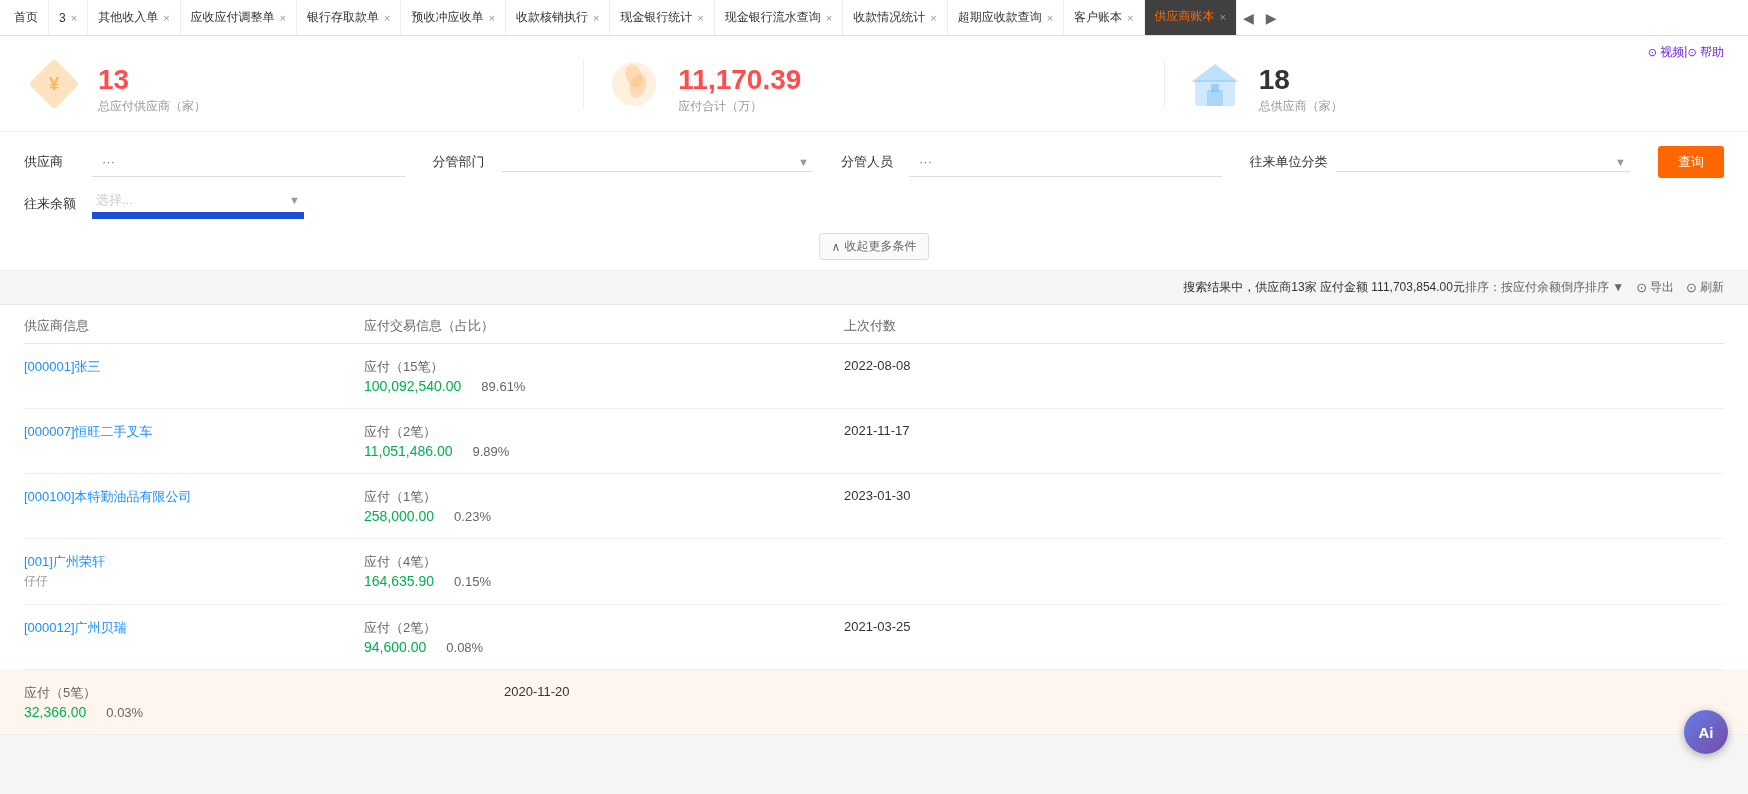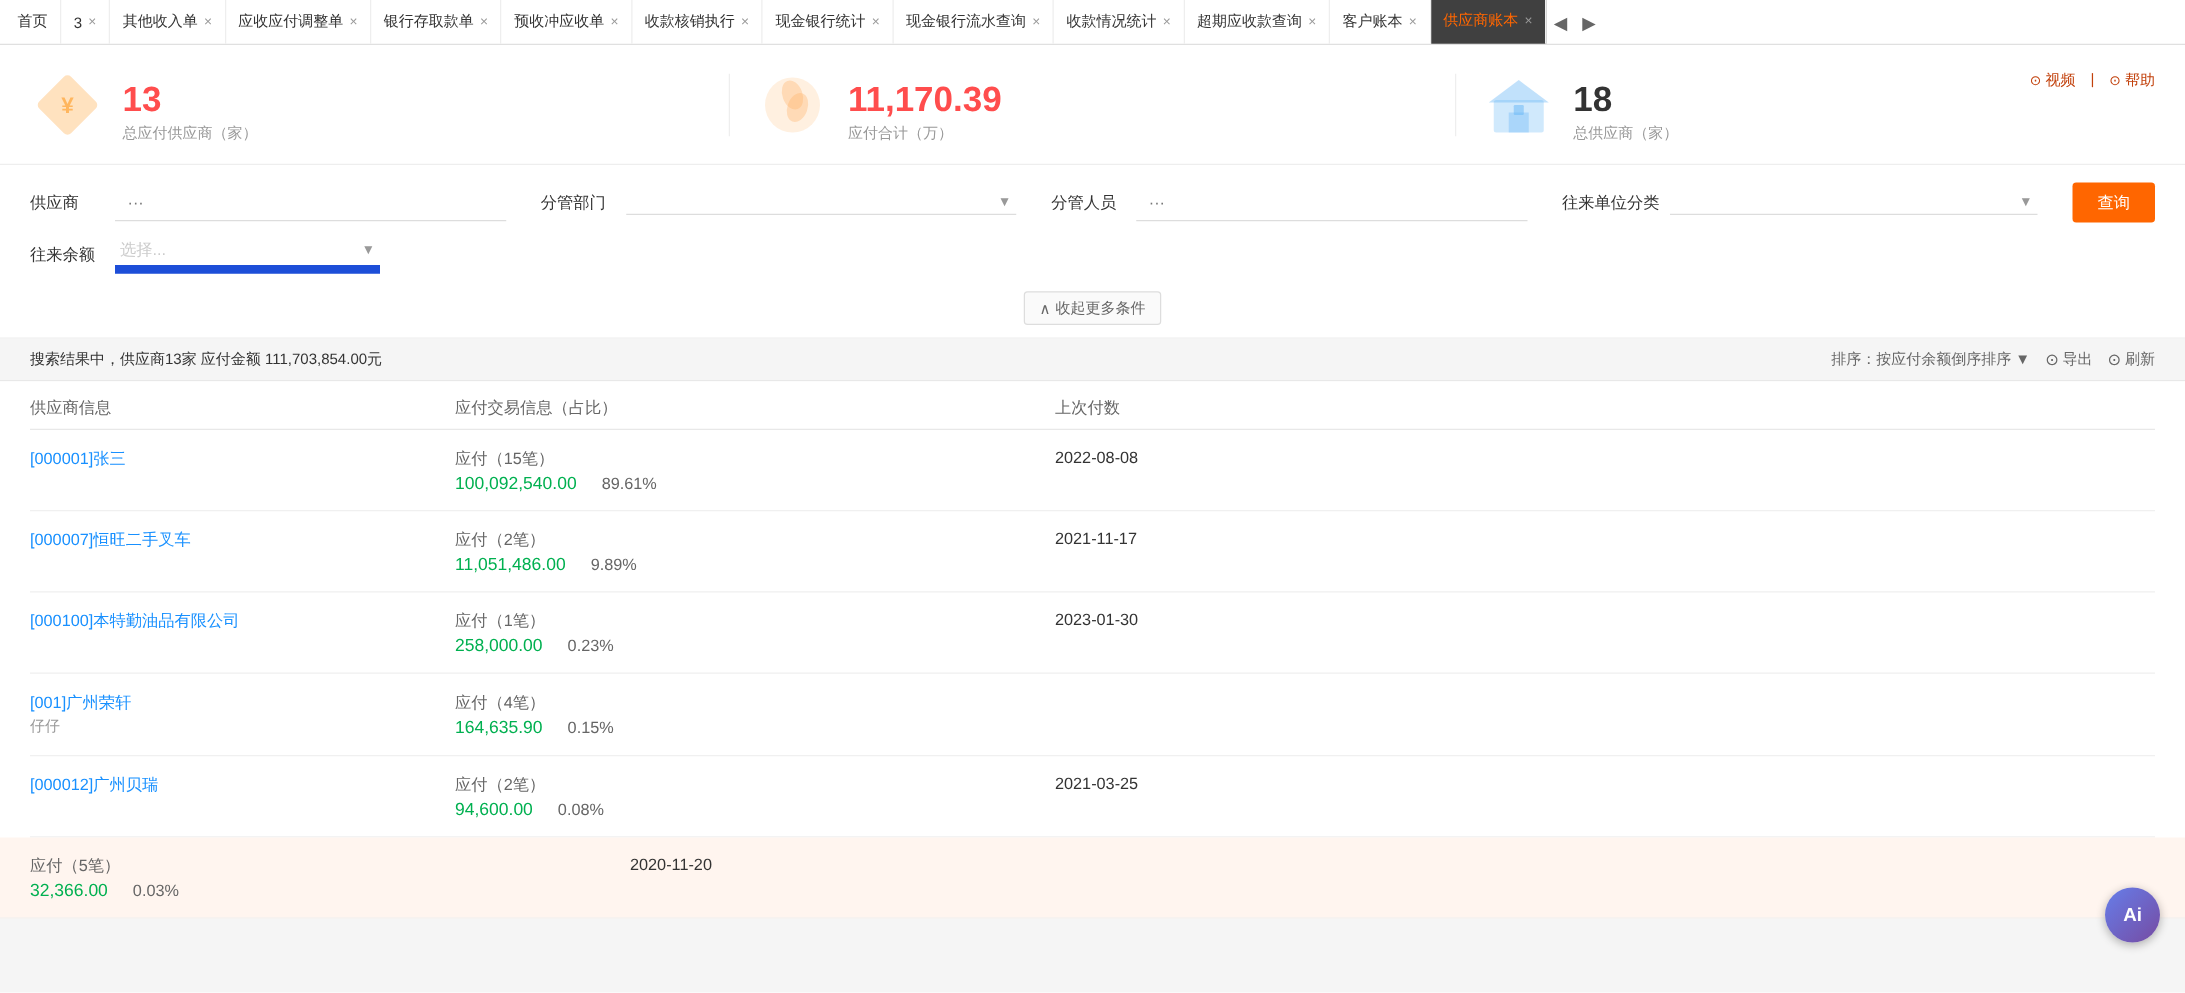--- a/index.html
+++ b/index.html
@@ -22,21 +22,21 @@
     
     .header-stats {
       display: flex; align-items: center; background: #fff; padding: 16px 24px;
       border-bottom: 1px solid #eee; position: relative;
     }
     .stat-block { display: flex; align-items: center; flex: 1; }
     .stat-content {}
     .stat-number { font-size: 28px; font-weight: bold; color: #ff4d4d; line-height: 1; margin-top: 14px; }
     .stat-label { font-size: 12px; color: #999; margin-top: 4px; }
     .stat-divider { width: 1px; background: #eee; height: 50px; margin: 0 20px; }
-    .header-right { position: absolute; right: 24px; top: 20px; display: flex; gap: 12px; font-size: 12px; color: #c2410c; }
+    .header-right { position: absolute; right: 24px; top: 8px; display: flex; font-size: 12px; color: #6d28d9; }
     .header-right span { cursor: pointer; }
 
     
     .filter-section {
       background: #fff; padding: 14px 24px 10px; border-bottom: 1px solid #eee;
     }
     .filter-row { display: flex; align-items: center; margin-bottom: 10px; gap: 28px; }
     .filter-item { display: flex; align-items: center; flex: 1; min-width: 0; }
     .filter-label { font-size: 13px; color: #333; white-space: nowrap; margin-right: 8px; min-width: 60px; }
     .filter-input {
@@ -50,21 +50,21 @@
     }
     .collapse-btn {
       display: flex; align-items: center; justify-content: center; gap: 4px;
       color: #666; font-size: 12px; cursor: pointer; padding: 4px 12px;
       border: 1px solid #ddd; border-radius: 3px; background: #fafafa; margin: 4px auto 0;
       width: fit-content;
     }
 
     
     .results-bar {
-      display: flex; align-items: center; justify-content: space-between;
+      display: flex; align-items: center; justify-content: flex-end;
       padding: 8px 24px; background: #f5f5f5; border-bottom: 1px solid #e8e8e8;
     }
     .results-info { font-size: 12px; color: #333; }
     .results-actions { display: flex; align-items: center; gap: 12px; font-size: 12px; color: #666; }
 
     
     .table-container { background: #fff; padding: 0 24px; }
     .table-header {
       display: flex; align-items: center; padding: 12px 0 8px;
       border-bottom: 1px solid #e8e8e8; font-size: 13px; color: #666; font-weight: 500;

